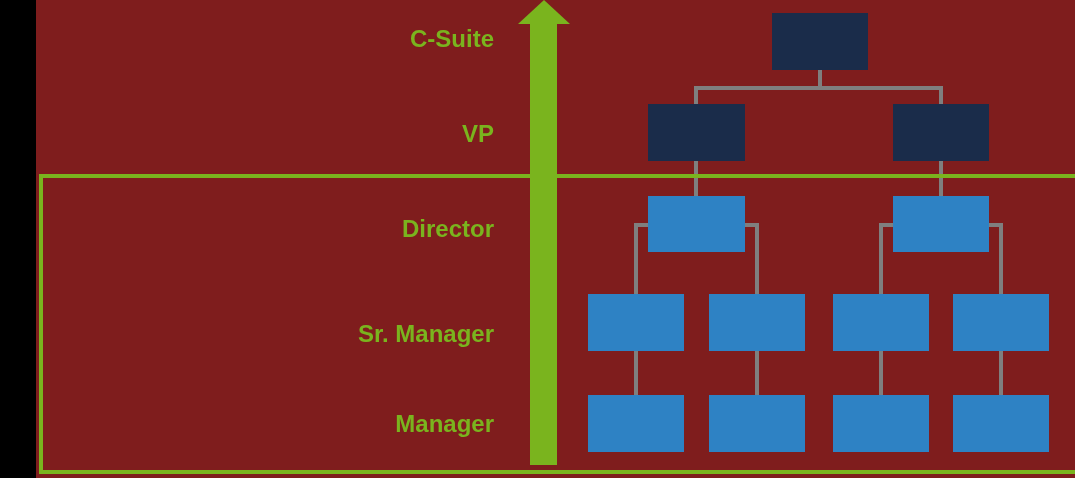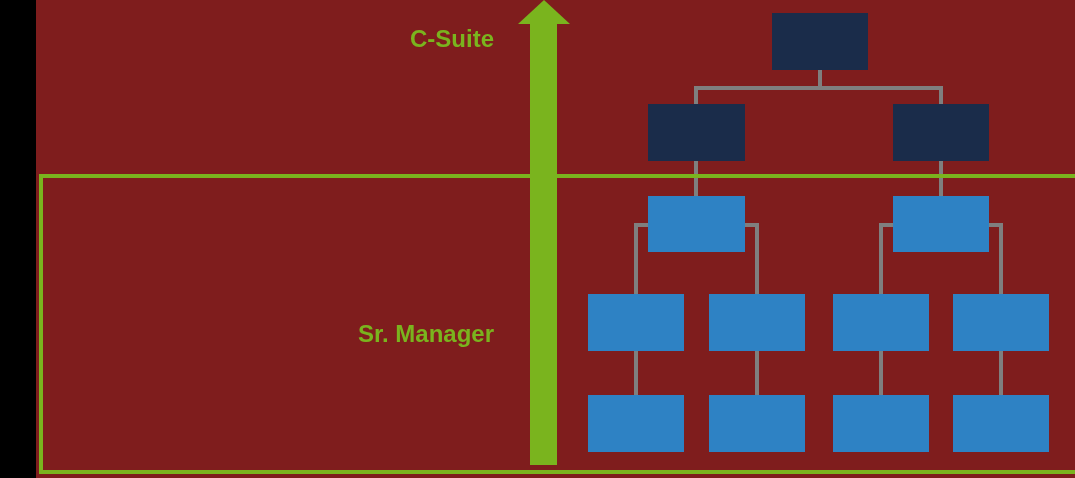--- a/index.html
+++ b/index.html
@@ -50,21 +50,24 @@
   .obox{position:absolute;z-index:3;}
   .navy{background:#1A2C4A;}
   .blue{background:#2E82C4;}
 </style>
 </head>
 <body>
 
 <div id="canvas">
 
   <div class="lvl-label" style="top:27px">C-Suite</div>
+  <div class="lvl-label" style="top:122px">VP</div>
+  <div class="lvl-label" style="top:217px">Director</div>
   <div class="lvl-label" style="top:322px">Sr. Manager</div>
+  <div class="lvl-label" style="top:412px">Manager</div>
 
   <div class="arrow-head"></div>
   <div class="arrow-shaft"></div>
 
   <div class="stage-rect"></div>
 
   <div class="conn" style="left:782px;top:69px;width:4px;height:19px"></div>
   <div class="conn" style="left:658px;top:86px;width:249px;height:4px"></div>
   <div class="conn" style="left:658px;top:88px;width:4px;height:16px"></div>
   <div class="conn" style="left:903px;top:88px;width:4px;height:16px"></div>

